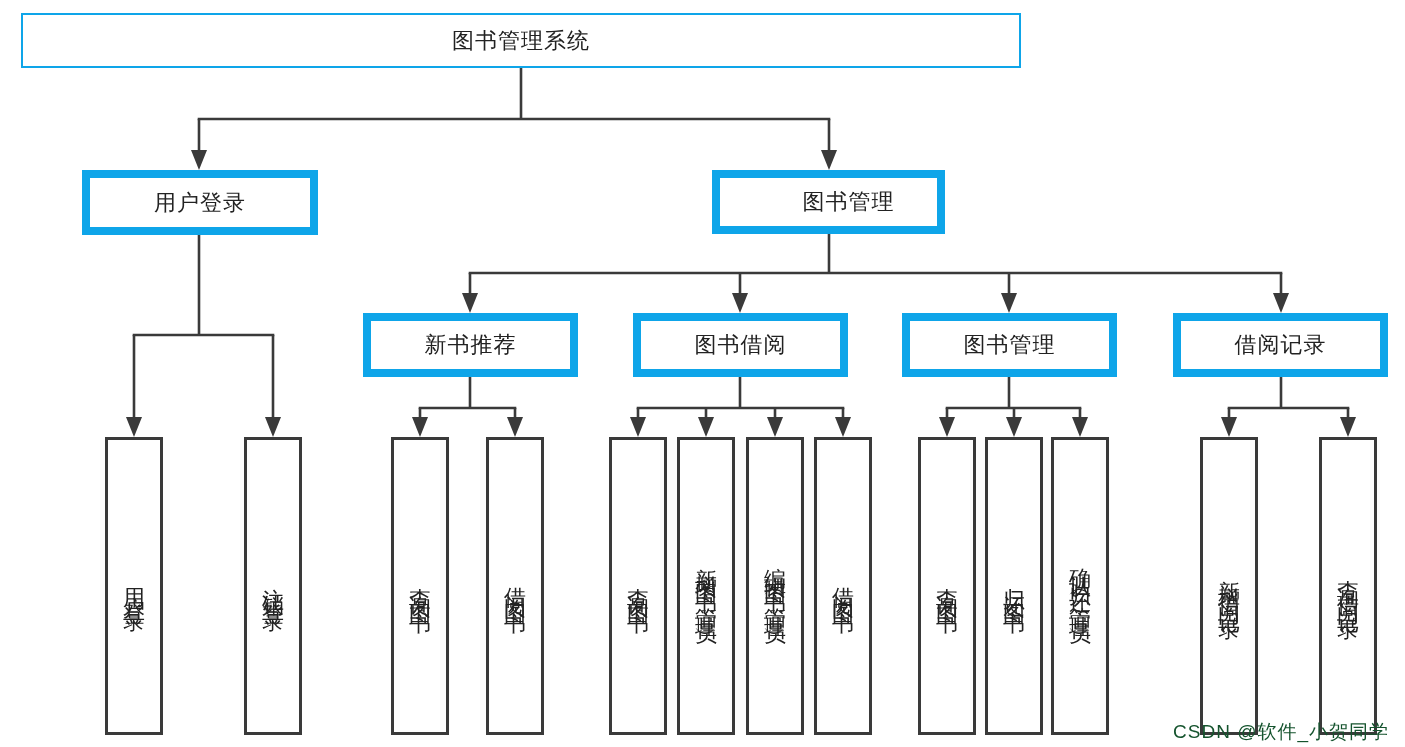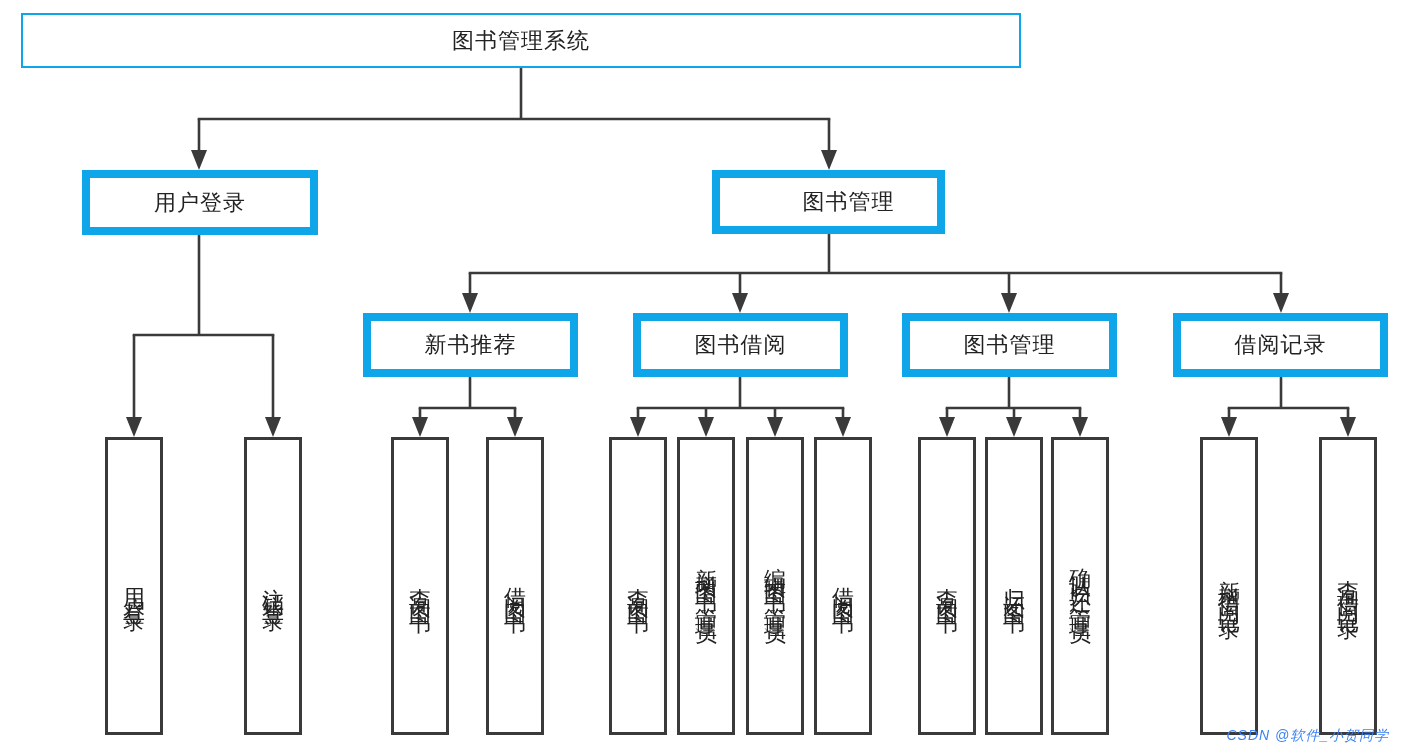--- a/index.html
+++ b/index.html
@@ -54,25 +54,24 @@
     color: #222222;
     font-size: 22px;
     letter-spacing: 8px;
     line-height: 1;
     white-space: nowrap;
   }
   .watermark {
     position: absolute;
     right: 16px;
     bottom: 2px;
-    font-size: 14px;
-    color: #3b82f6;
+    font-size: 19px;
+    color: #14532d;
     letter-spacing: 1px;
     z-index: 3;
-    font-style: italic;
   }
 </style>
 </head>
 <body>
 
 <div class="canvas">
 
   <svg class="connectors" viewBox="0 0 1405 747" xmlns="http://www.w3.org/2000/svg">
       <line x1="521" y1="68" x2="521" y2="119" stroke="#3a3a3a" stroke-width="2.6"></line>
       <line x1="197.7" y1="119" x2="830.3" y2="119" stroke="#3a3a3a" stroke-width="2.6"></line>

